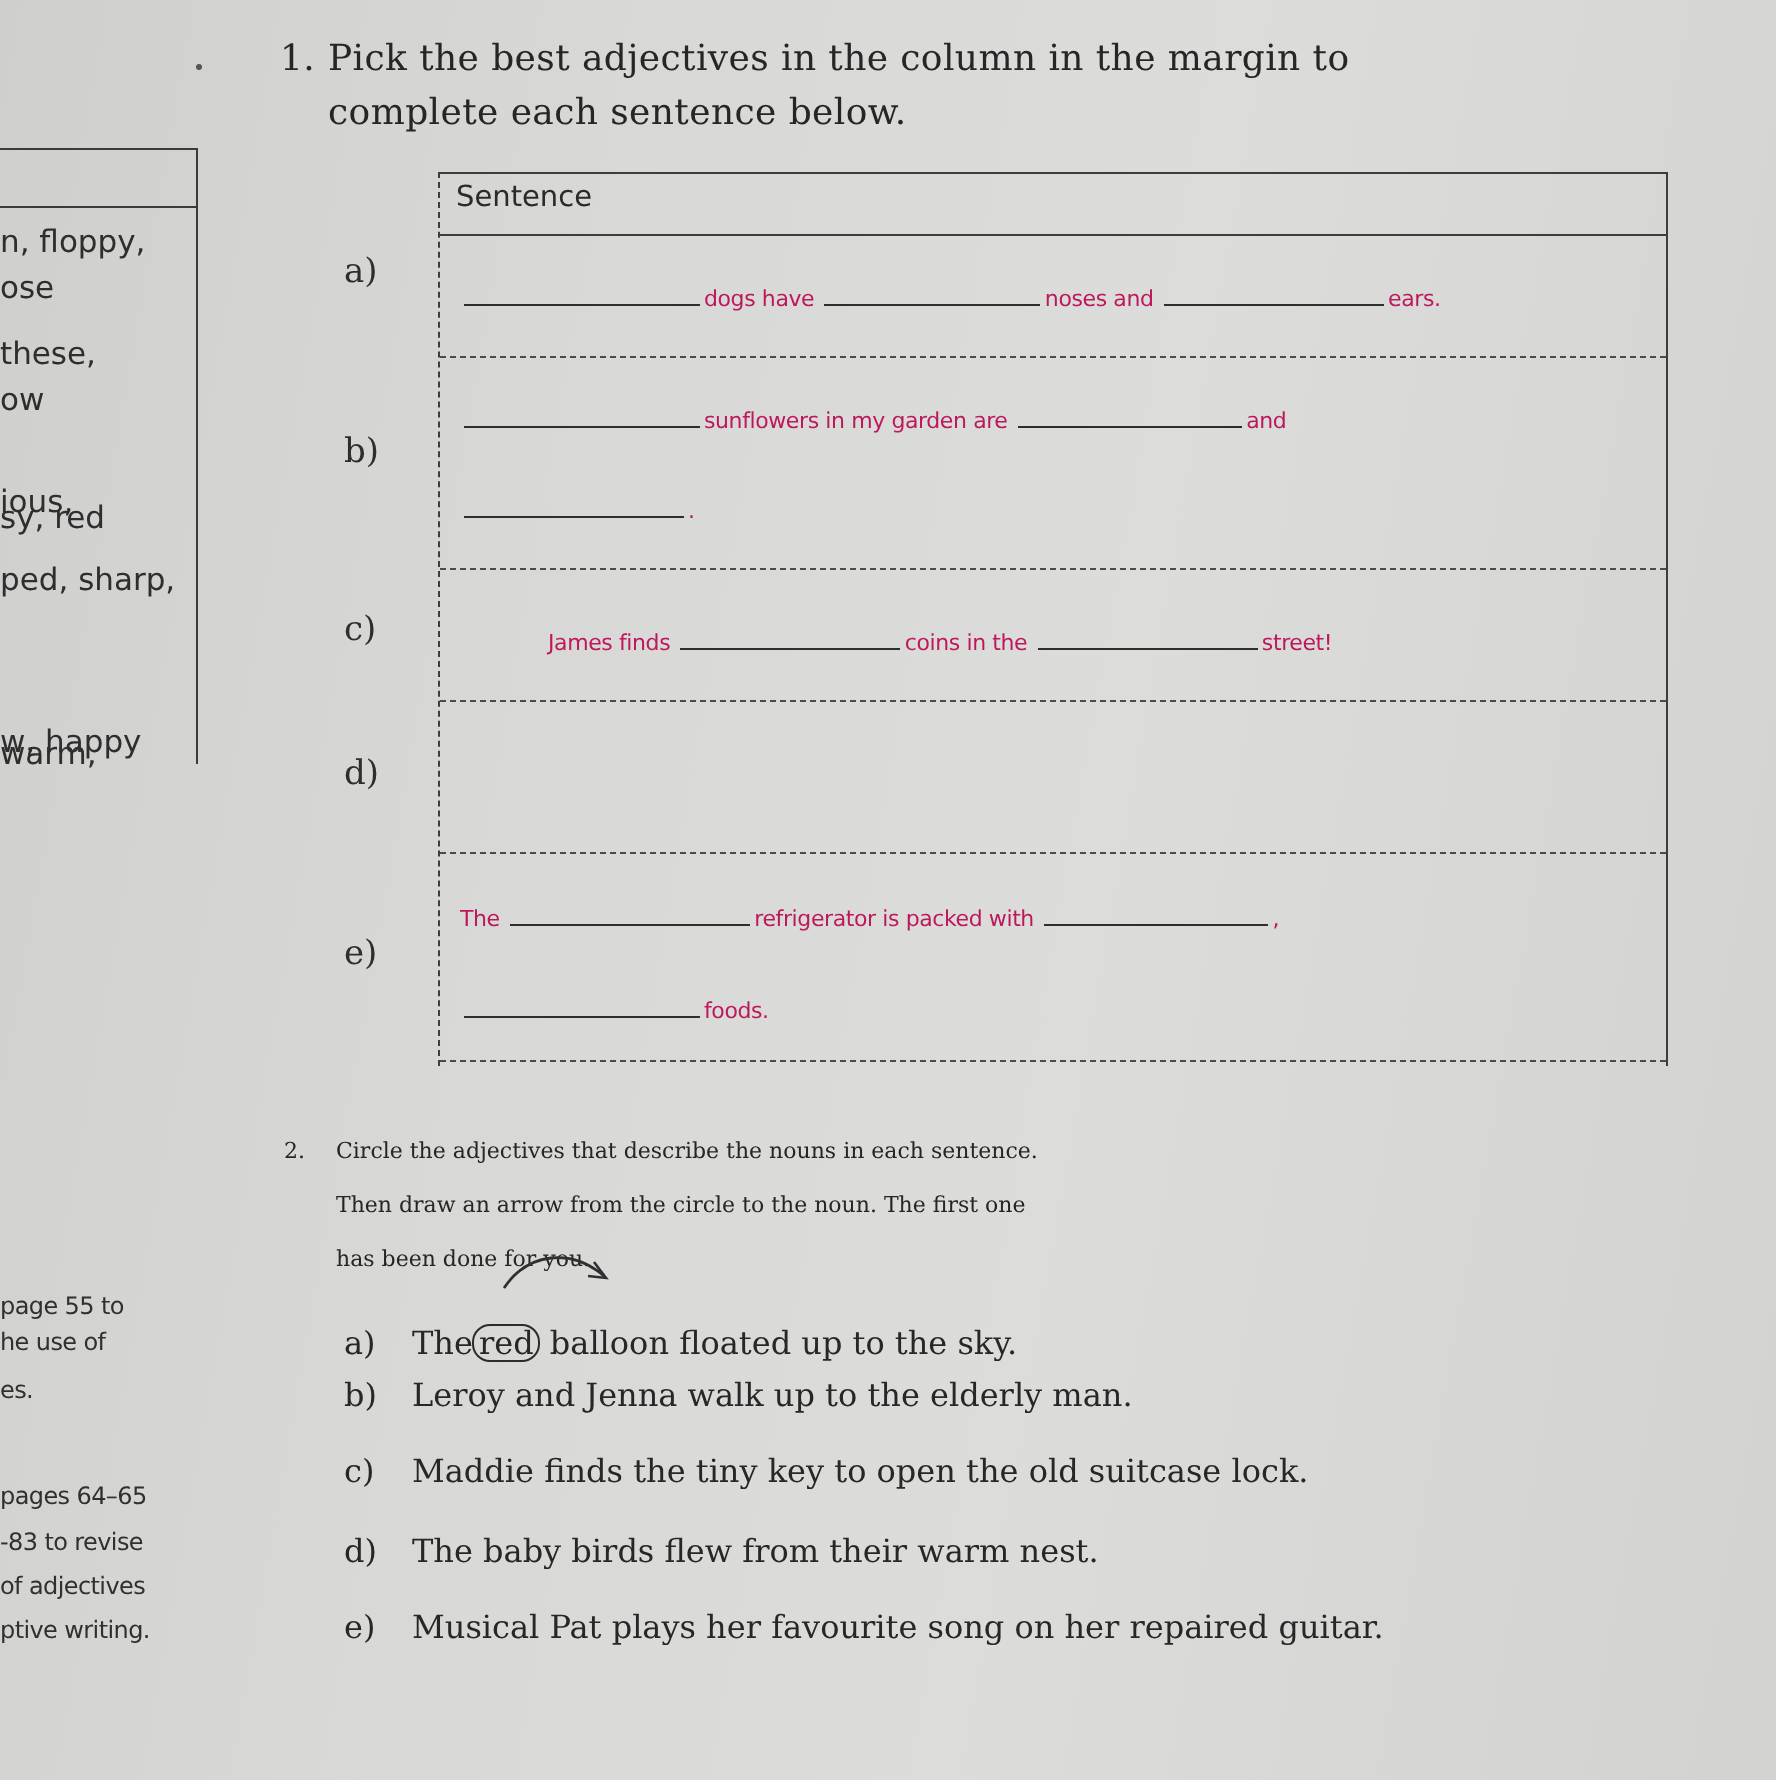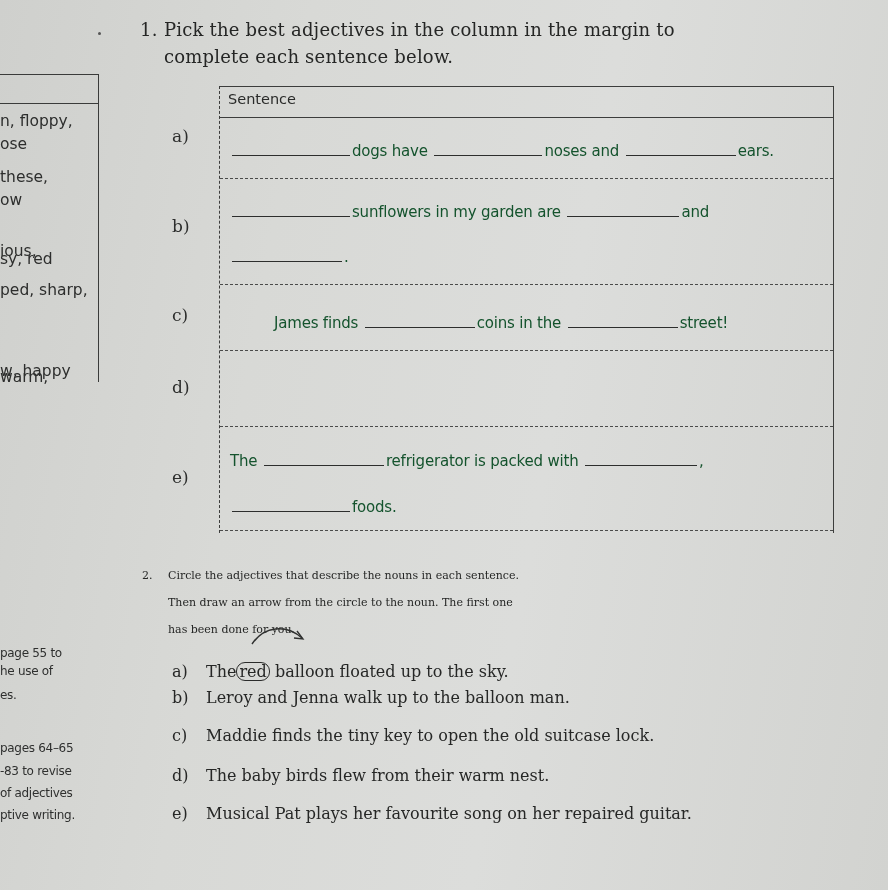--- a/index.html
+++ b/index.html
@@ -20,21 +20,21 @@
     
     .margin-box { left: -4px; top: 74px; width: 102px; height: 308px; border-right: 1.5px solid #3a3b3a; }
     .margin-box .head { position: absolute; left: 0; top: 0; width: 100%; height: 28px; border-top: 1.5px solid #3a3b3a; border-bottom: 1.5px solid #3a3b3a; }
     .margin-word { position: absolute; left: 0; font-family: "DejaVu Sans", sans-serif; font-size: 15.5px; color: #2d2e2d; white-space: nowrap; }
 
     
     .table { left: 219px; top: 86px; width: 613px; height: 447px; border-left: 1.5px dashed #3c3d3c; border-right: 1.5px solid #3c3d3c; }
     .table .head { position: absolute; left: 0; top: 0; width: 100%; height: 30px; border-top: 1.5px solid #3c3d3c; border-bottom: 1.5px solid #3c3d3c; }
     .table .head span { position: absolute; left: 8px; top: 4px; font-family: "DejaVu Sans", sans-serif; font-size: 14.5px; color: #2a2b2a; }
     .row-sep { position: absolute; left: 0; width: 100%; border-top: 1.5px dashed #4a4b4a; }
-    .row-text { position: absolute; left: 10px; font-family: "DejaVu Sans", sans-serif; font-size: 15px; color: #14532d; white-space: nowrap; letter-spacing: -0.2px; }
+    .row-text { position: absolute; left: 10px; font-family: "DejaVu Sans", sans-serif; font-size: 11px; color: #be185d; white-space: nowrap; letter-spacing: -0.2px; }
     .blank { display: inline-block; border-bottom: 1.4px solid #2d2e2d; height: 10px; vertical-align: baseline; margin: 0 2px; }
     .row-label { position: absolute; font-family: "DejaVu Serif", serif; font-size: 17px; color: #2d2e2d; }
 
     
     .q2-heading { left: 142px; top: 562px; width: 700px; font-size: 11px; line-height: 27px; color: #252625; }
     .q2-heading .num { display: inline-block; width: 26px; }
     .q2-heading .cont { display: block; padding-left: 26px; }
 
     .q2-item { position: absolute; left: 172px; font-family: "DejaVu Serif", serif; font-size: 16px; color: #262726; white-space: nowrap; }
     .q2-item .lbl { display: inline-block; width: 34px; }
@@ -121,21 +121,21 @@
 
 <svg class="arrow-svg" width="80" height="28" viewBox="0 0 80 28">
   <path d="M10 22 C 22 4, 44 2, 60 16" fill="none" stroke="#2f302f" stroke-width="1.4"></path>
   <path d="M55 9 L61 17 L52 16" fill="none" stroke="#2f302f" stroke-width="1.3"></path>
 </svg>
 
 <div class="q2-item" style="top:650px;">
   <span class="lbl">a)</span><span>The</span><span class="circled">red</span> <span>balloon floated up to the sky.</span>
 </div>
 <div class="q2-item" style="top:688px;">
-  <span class="lbl">b)</span><span>Leroy and Jenna walk up to the balloon man.</span>
+  <span class="lbl">b)</span><span>Leroy and Jenna walk up to the elderly man.</span>
 </div>
 <div class="q2-item" style="top:726px;">
   <span class="lbl">c)</span><span>Maddie finds the tiny key to open the old suitcase lock.</span>
 </div>
 <div class="q2-item" style="top:766px;">
   <span class="lbl">d)</span><span>The baby birds flew from their warm nest.</span>
 </div>
 <div class="q2-item" style="top:804px;">
   <span class="lbl">e)</span><span>Musical Pat plays her favourite song on her repaired guitar.</span>
 </div>

